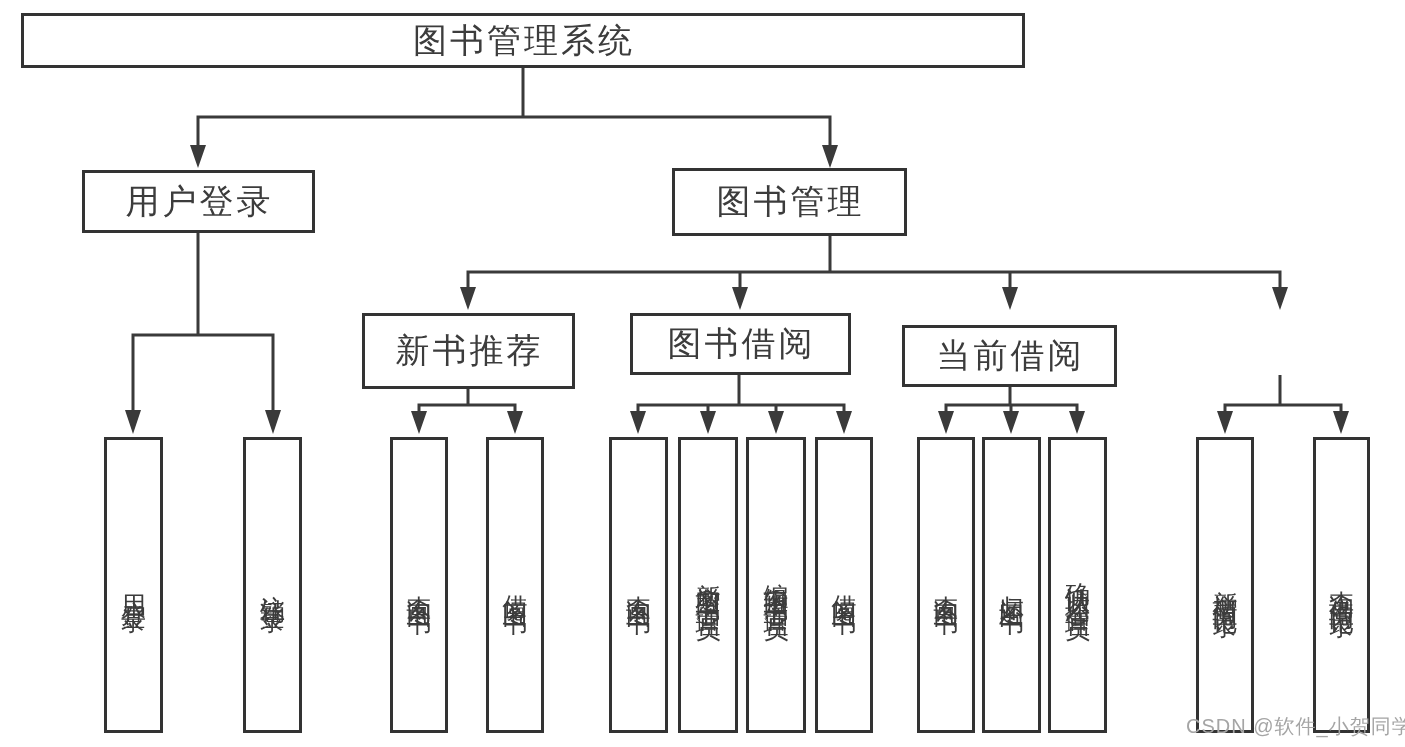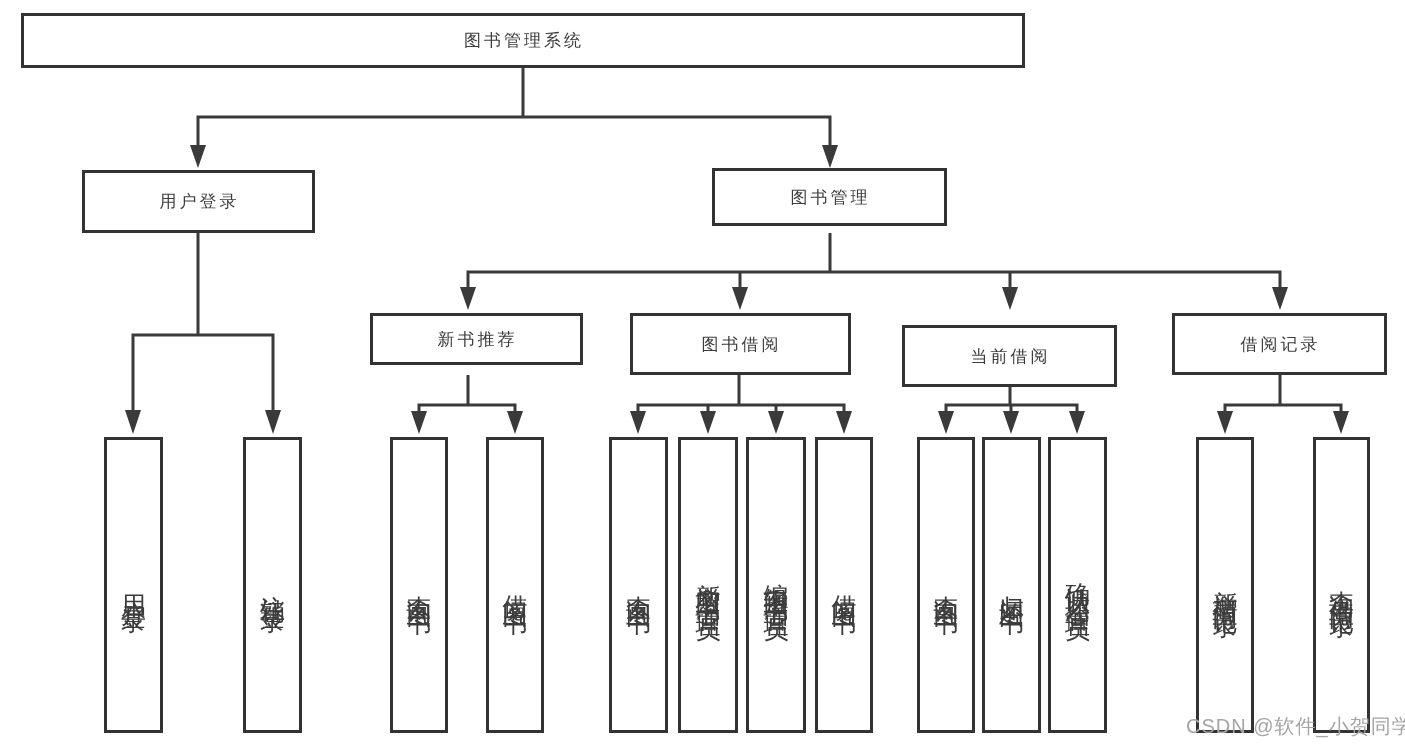--- a/index.html
+++ b/index.html
@@ -7,21 +7,21 @@
   .canvas{
     position:relative; width:1405px; height:747px; background:#ffffff;
     font-family:"Liberation Sans","DejaVu Sans",sans-serif;
     color:#3c3c3c; overflow:hidden;
   }
   svg.connectors{ position:absolute; left:0; top:0; width:1405px; height:747px; }
   .node{
     position:absolute; border:3px solid #333333; background:#ffffff;
     display:flex; align-items:center; justify-content:center;
   }
-  .node.h{ font-size:17px; letter-spacing:3px; }
+  .node.h{ font-size:34px; letter-spacing:3px; }
   .node.h span{ transform:translateX(1px); white-space:nowrap; }
   .node.v span{
     writing-mode:vertical-rl; text-orientation:mixed;
     font-size:25px; letter-spacing:5px; line-height:1; white-space:nowrap;
   }
   .watermark{
     position:absolute; left:1186px; top:713px;
     font-size:20px; letter-spacing:1px; color:#a5a5a5; z-index:5; white-space:nowrap;
   }
 </style>
@@ -49,35 +49,32 @@
          M1217 411h16l-8 23z M1333 411h16l-8 23z" fill="#3a3a3a" stroke="none"></path>
   </svg>
 
   <div class="node h" style="left:21px;top:13px;width:1004px;height:55px">
     <span>图书管理系统</span>
   </div>
 
   <div class="node h" style="left:82px;top:170px;width:233px;height:63px">
     <span>用户登录</span>
   </div>
-  <div class="node h" style="left:712px;top:168px;width:235px;height:58px">
+  <div class="node h" style="left:672px;top:168px;width:235px;height:68px">
     <span>图书管理</span>
   </div>
 
-  <div class="node h" style="left:370px;top:313px;width:213px;height:52px">
+  <div class="node h" style="left:362px;top:313px;width:213px;height:76px">
     <span>新书推荐</span>
   </div>
   <div class="node h" style="left:630px;top:313px;width:221px;height:62px">
     <span>图书借阅</span>
   </div>
   <div class="node h" style="left:902px;top:325px;width:215px;height:62px">
     <span>当前借阅</span>
-  </div>
-  <div class="node h" style="left:1172px;top:313px;width:215px;height:62px">
-    <span>借阅记录</span>
   </div>
 
   <div class="node v" style="left:104px;top:437px;width:59px;height:296px">
     <span>用户登录</span>
   </div>
   <div class="node v" style="left:243px;top:437px;width:59px;height:296px">
     <span>注销登录</span>
   </div>
 
   <div class="node v" style="left:390px;top:437px;width:58px;height:296px">

